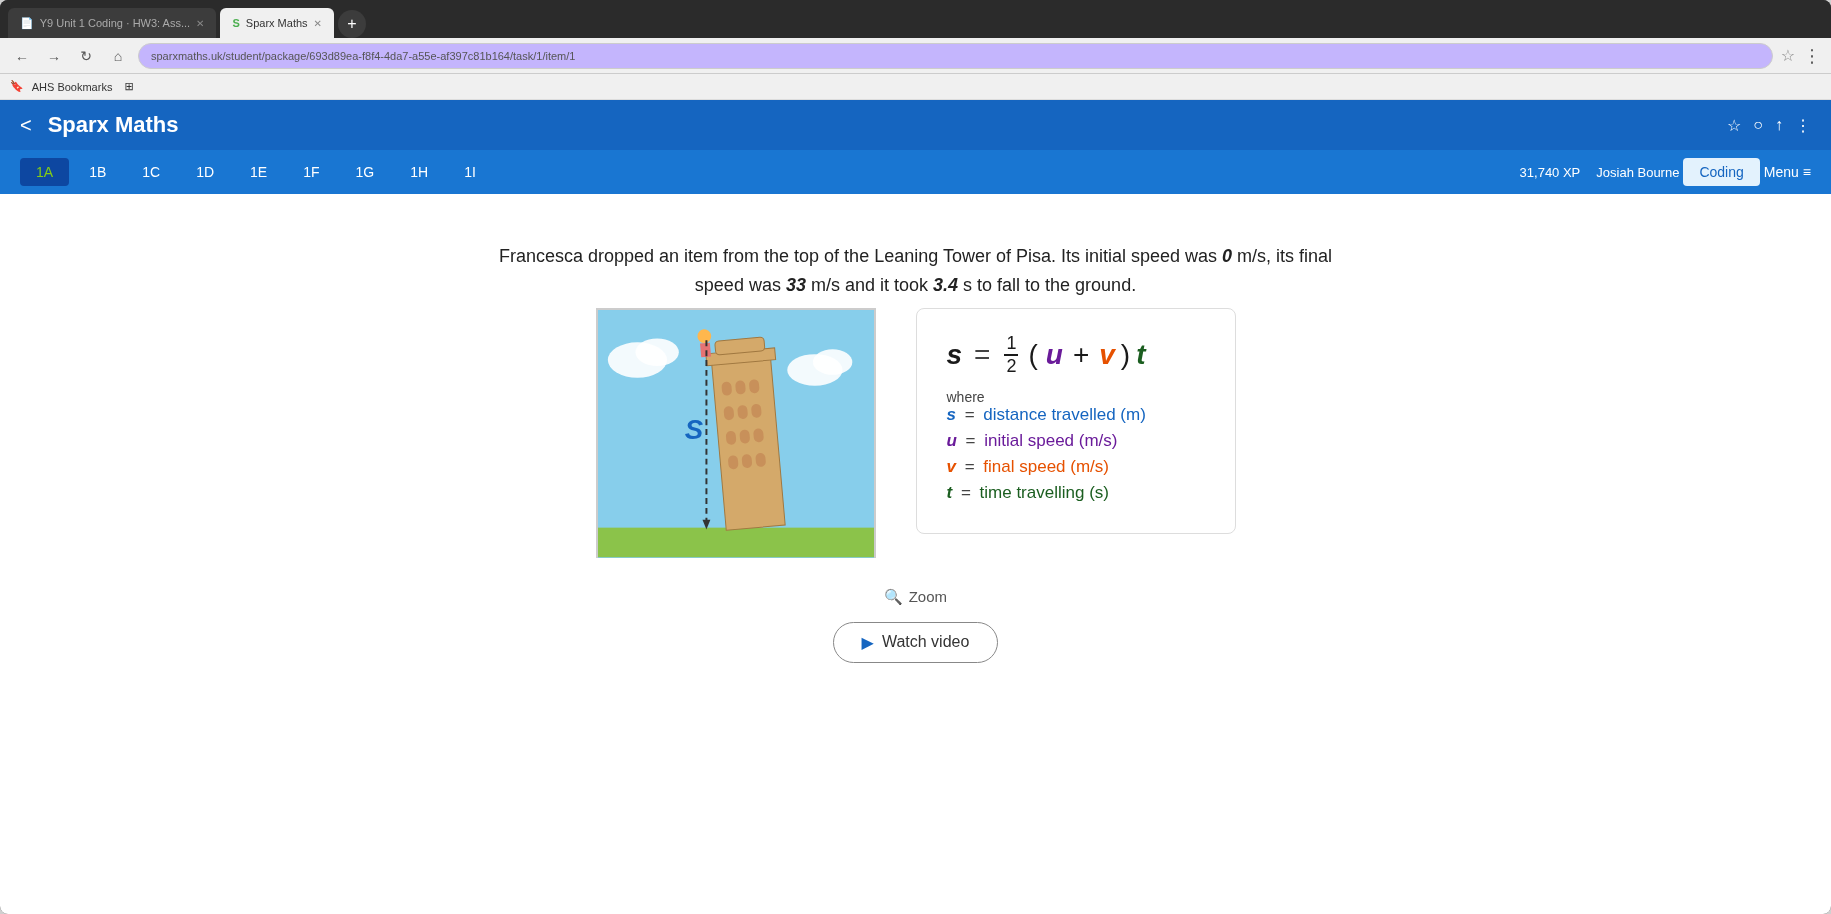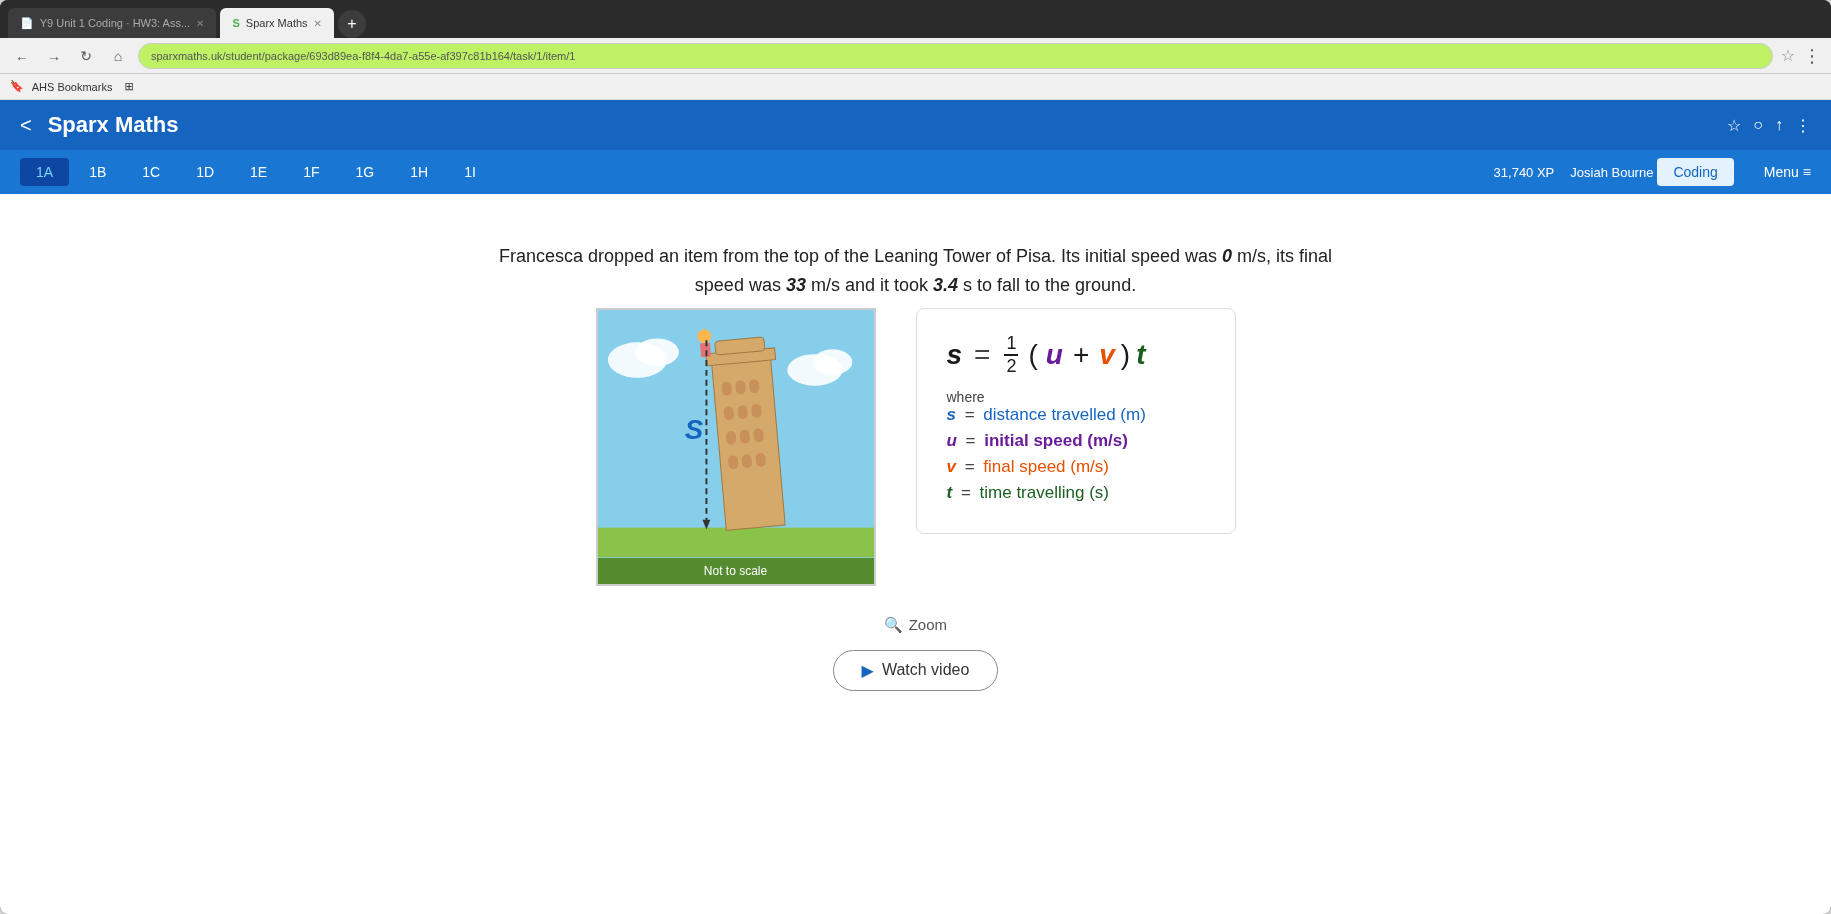--- a/index.html
+++ b/index.html
@@ -77,21 +77,21 @@
       color: #555;
       font-size: 14px;
       display: flex;
       align-items: center;
       justify-content: center;
     }
 
     .address-bar {
       flex: 1;
       height: 26px;
-      background: #bef264;
+      background: #c4b5fd;
       border: 1px solid #ccc;
       border-radius: 13px;
       padding: 0 12px;
       font-size: 11px;
       color: #333;
       display: flex;
       align-items: center;
     }
 
     .bookmarks-bar {
@@ -160,21 +160,21 @@
       padding: 6px 16px;
       border-radius: 4px;
       font-size: 14px;
       cursor: pointer;
       color: white;
       font-weight: 500;
     }
 
     .q-tab.active {
       background: #0d47a1;
-      color: #7dd3fc;
+      color: #84cc16;
     }
 
     .summary-tab {
       padding: 6px 16px;
       border-radius: 4px;
       font-size: 14px;
       cursor: pointer;
       background: #e3f2fd;
       color: #1565c0;
       font-weight: 500;
@@ -190,21 +190,20 @@
       gap: 16px;
     }
 
     .menu-btn {
       color: white;
       font-size: 14px;
       cursor: pointer;
       display: flex;
       align-items: center;
       gap: 4px;
-      margin-left: 26px;
     }
 
     
     .question-area {
       padding: 48px 40px;
       flex: 1;
     }
 
     .question-text {
       font-size: 18px;
@@ -495,21 +494,20 @@
                 <rect x="120" y="29" width="10" height="14" fill="#e57373"></rect>
               </g>
 
               <line x1="110" y1="30" x2="110" y2="218" stroke="#333" stroke-width="2" stroke-dasharray="6,4"></line>
 
               <polygon points="110,222 106,212 114,212" fill="#333"></polygon>
 
               <text x="88" y="130" font-size="28" font-weight="bold" fill="#1565c0" font-style="italic">S</text>
             </svg>
           </div>
-          <div class="not-to-scale-bar">Not to scale</div>
         </div>
 
         <div class="formula-box">
           <div class="main-formula">
             <em><strong>s</strong></em>
             <span style="color:#444;margin:0 6px;">=</span>
             <div class="fraction">
               <span class="num">1</span>
               <span class="den">2</span>
             </div>
@@ -524,21 +522,21 @@
           <div class="formula-where">where</div>
 
           <div class="formula-line">
             <span class="var-s">s</span>
             <span class="eq-sign">&nbsp;=&nbsp;</span>
             <span class="def-text" style="color:#1565c0;">distance travelled (m)</span>
           </div>
           <div class="formula-line">
             <span class="var-u">u</span>
             <span class="eq-sign">&nbsp;=&nbsp;</span>
-            <span class="def-text" style="color:#6a1b9a;font-weight:bold;">initial speed (m/s)</span>
+            <span class="def-text" style="color:#6a1b9a;">initial speed (m/s)</span>
           </div>
           <div class="formula-line">
             <span class="var-v">v</span>
             <span class="eq-sign">&nbsp;=&nbsp;</span>
             <span class="def-text" style="color:#e65100;">final speed (m/s)</span>
           </div>
           <div class="formula-line">
             <span class="var-t">t</span>
             <span class="eq-sign">&nbsp;=&nbsp;</span>
             <span class="def-text" style="color:#1b5e20;">time travelling (s)</span>

